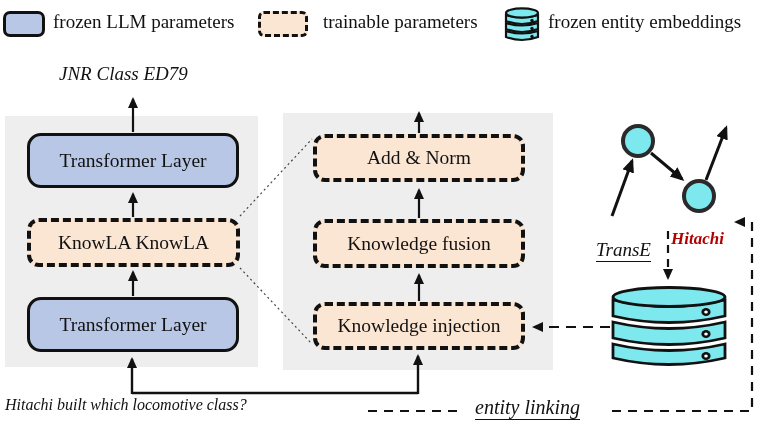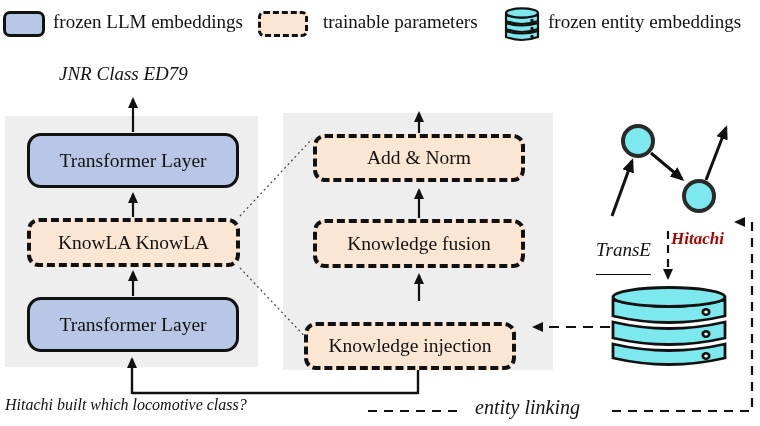--- a/index.html
+++ b/index.html
@@ -18,21 +18,21 @@
     border:3.5px solid #111;border-radius:14px;
   }
   .trainable{
     background:var(--trainable-fill,#fbe5d3);
     border:4px dashed #111;border-radius:12px;
   }
   .svg-layer{position:absolute;left:0;top:0;}
   .caption{position:absolute;font-style:italic;white-space:nowrap;}
   .output-label{font-size:19px;}
   .question{font-size:16px;}
-  .underlined{border-bottom:1.6px solid #111;padding-bottom:14px;}
+  .underlined{border-bottom:1.6px solid #111;padding-bottom:1px;}
   .entity-linking{font-size:20px;}
   .transe{font-size:19px;}
   .hitachi{
     font-size:17px;font-weight:bold;color:var(--entity-label-color,#b00000);margin-top:19px;
   }
   
   .legend-label{position:absolute;font-size:19px;white-space:nowrap;top:11px;}
   .swatch-frozen{
     position:absolute;left:3px;top:11px;width:36px;height:20px;
     background:var(--frozen-fill,#b9c7e6);border:3px solid #111;border-radius:7px;
@@ -42,21 +42,21 @@
     background:var(--trainable-fill,#fbe5d3);border:3px dashed #111;border-radius:6px;
   }
 </style>
 </head>
 <body>
 
 <div class="stage">
 
   <div class="abs" style="left:0;top:0;width:760px;height:48px;">
     <div class="swatch-frozen"></div>
-    <span class="legend-label" style="left:53px;">frozen LLM embeddings</span>
+    <span class="legend-label" style="left:53px;">frozen LLM parameters</span>
 
     <div class="swatch-trainable"></div>
     <span class="legend-label" style="left:323px;">trainable parameters</span>
 
     <svg class="abs" style="left:502px;top:6px;" width="40" height="36" viewBox="0 0 40 36">
       <g stroke="#111" stroke-width="2.2" fill="#7de9ee">
         <path d="M4,9  Q20,14 36,9  L36,15 Q20,21 4,15  Z"></path>
         <path d="M4,17 Q20,22 36,17 L36,23 Q20,29 4,23  Z"></path>
         <path d="M4,25 Q20,30 36,25 L36,31 Q20,37 4,31  Z"></path>
         <ellipse cx="20" cy="7" rx="16" ry="4.6"></ellipse>
@@ -156,21 +156,21 @@
   <div class="node frozen" style="left:27px;top:297px;width:206px;height:49px;">
     <span>Transformer Layer</span>
   </div>
 
   <div class="node trainable" style="left:313px;top:134px;width:204px;height:40px;">
     <span>Add &amp; Norm</span>
   </div>
   <div class="node trainable" style="left:313px;top:219px;width:204px;height:41px;">
     <span>Knowledge fusion</span>
   </div>
-  <div class="node trainable" style="left:304px;top:302px;width:204px;height:40px;margin-top:20px;">
+  <div class="node trainable" style="left:313px;top:302px;width:204px;height:40px;">
     <span>Knowledge injection</span>
   </div>
 
   <div class="caption output-label" style="left:59px;top:63px;">JNR Class ED79</div>
 
   <div class="caption question" style="left:5px;top:396px;">Hitachi built which locomotive class?</div>
 
   <div class="caption entity-linking" style="left:475px;top:396px;">
     <span class="underlined">entity linking</span>
   </div>

